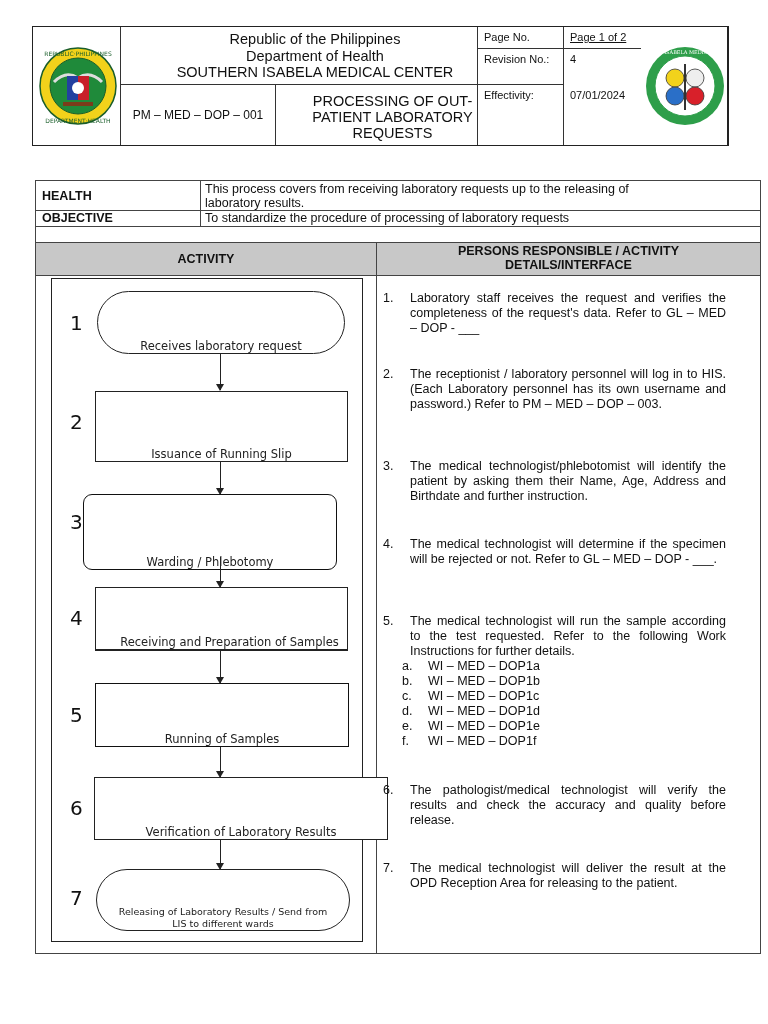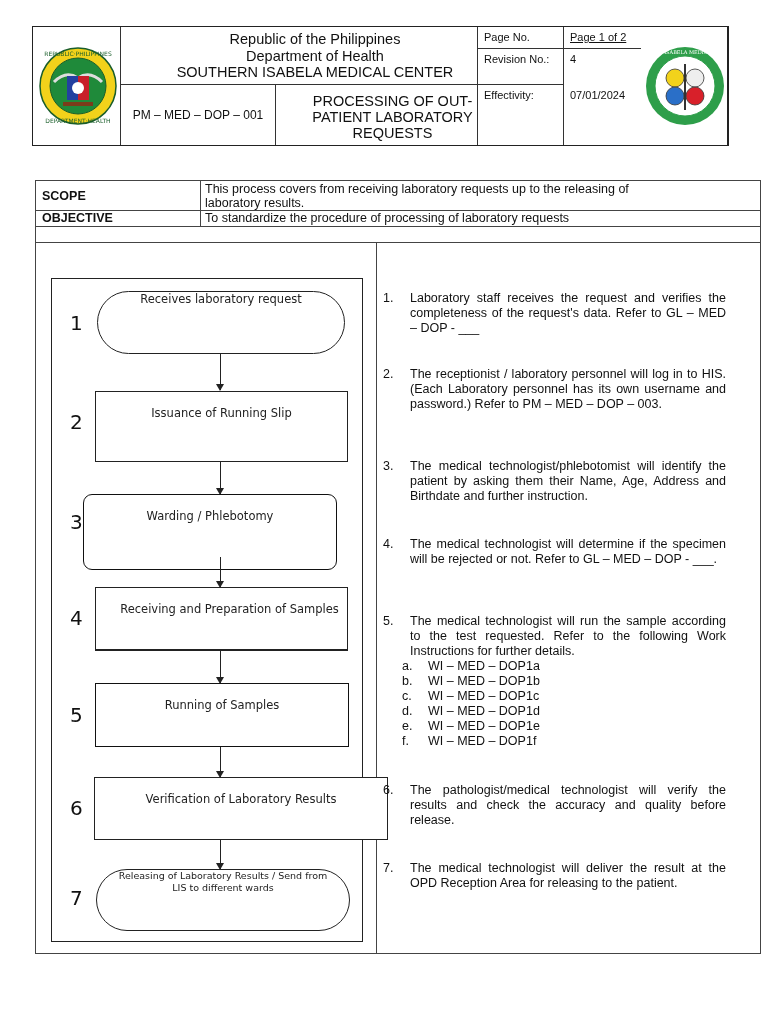--- a/index.html
+++ b/index.html
@@ -39,21 +39,21 @@
   .val { position: absolute; left: 169px; right: 10px; font-size: 12.5px; line-height: 14px; }
   .hdr-row { top: 62px; height: 33px; background: #c8c8c8; border-bottom: 1px solid #444; }
   .hdr-row .h { position: absolute; font-weight: bold; font-size: 12.5px; text-align: center; line-height: 14px; }
   .split { position: absolute; left: 340px; top: 62px; bottom: 0; border-left: 1px solid #444; }
 
   
   .flow { position: absolute; left: 15px; top: 97px; width: 312px; height: 664px;
           border: 1px solid #222; box-sizing: border-box; }
   .step-num { position: absolute; font-family: "DejaVu Sans", sans-serif; font-size: 20px; color: #111; }
   .shape { position: absolute; box-sizing: border-box; border: 1px solid #222; background: #fff;
-           display: flex; align-items: flex-start; justify-content: center; text-align: center;
+           display: flex; align-items: flex-end; justify-content: center; text-align: center;
            font-family: "DejaVu Sans", sans-serif; font-size: 11.5px; color: #222; }
   .shape.bold { border: 1.8px solid #111; }
   .shape.pill { border-radius: 32px; }
   .shape .t { padding-top: 14px; }
   .arrow { position: absolute; width: 1px; background: #222; }
   .arrow::after { content: ""; position: absolute; left: -4px; bottom: -1px;
                   border-left: 4.5px solid transparent; border-right: 4.5px solid transparent;
                   border-top: 7px solid #222; }
 
   
@@ -114,36 +114,43 @@
       <circle cx="52" cy="52" r="9" fill="#d8202a" stroke="#333" stroke-width="0.8"></circle>
       <line x1="42" y1="20" x2="42" y2="66" stroke="#333" stroke-width="2"></line>
       <text x="42" y="10" font-size="5" text-anchor="middle" fill="#fff" font-family="DejaVu Serif, serif">SOUTHERN ISABELA MEDICAL CENTER</text>
     </svg>
   </div>
 </div>
 <div class="right-edge"></div>
 
 <div class="main">
   <div class="row scope">
-    <div class="lbl" style="top:8px;">SCOPE</div>
+    <div class="lbl" style="top:8px;">HEALTH</div>
     <div class="vcol"></div>
     <div class="val" style="top:1px;">
       <div>This process covers from receiving laboratory requests up to the releasing of</div>
       <div>laboratory results.</div>
     </div>
   </div>
 
   <div class="row objective">
     <div class="lbl" style="top:0;">OBJECTIVE</div>
     <div class="vcol"></div>
     <div class="val" style="top:0;">To standardize the procedure of processing of laboratory requests</div>
   </div>
 
   <div class="row blank"></div>
 
+  <div class="row hdr-row">
+    <div class="h" style="left:0;width:340px;top:9px;">ACTIVITY</div>
+    <div class="h" style="left:341px;width:383px;top:1px;">
+      <div>PERSONS RESPONSIBLE / ACTIVITY</div>
+      <div>DETAILS/INTERFACE</div>
+    </div>
+  </div>
   <div class="split"></div>
 
   <div class="flow">
     <div class="step-num" style="left:18px;top:32px;">1</div>
     <div class="shape pill" style="left:45px;top:12px;width:248px;height:63px;">
       <span>Receives laboratory request</span>
     </div>
     <div class="arrow" style="left:168px;top:75px;height:36px;"></div>
 
     <div class="step-num" style="left:18px;top:131px;">2</div>

